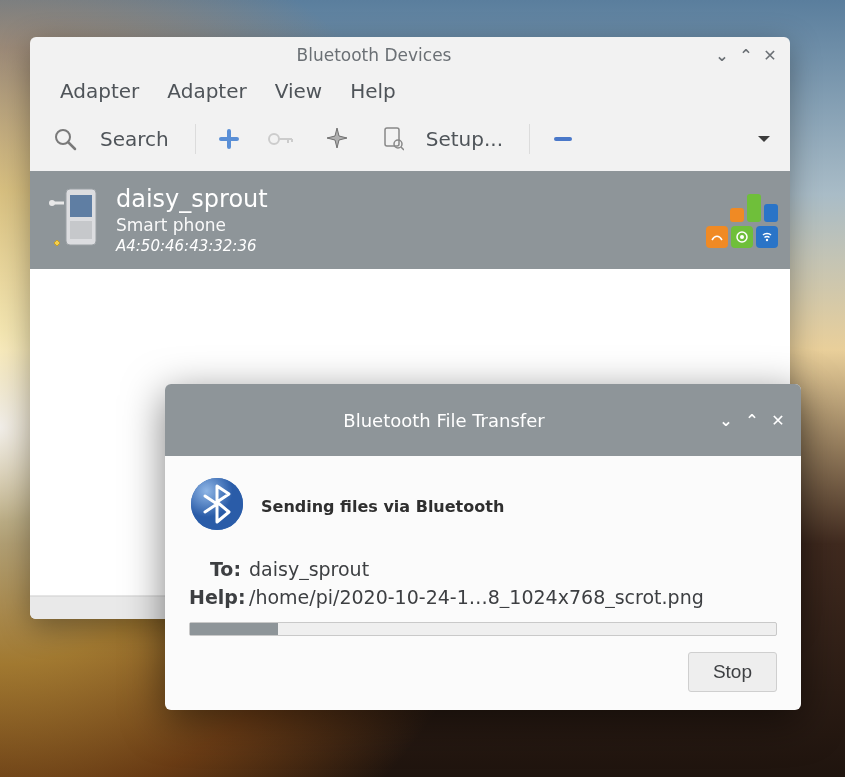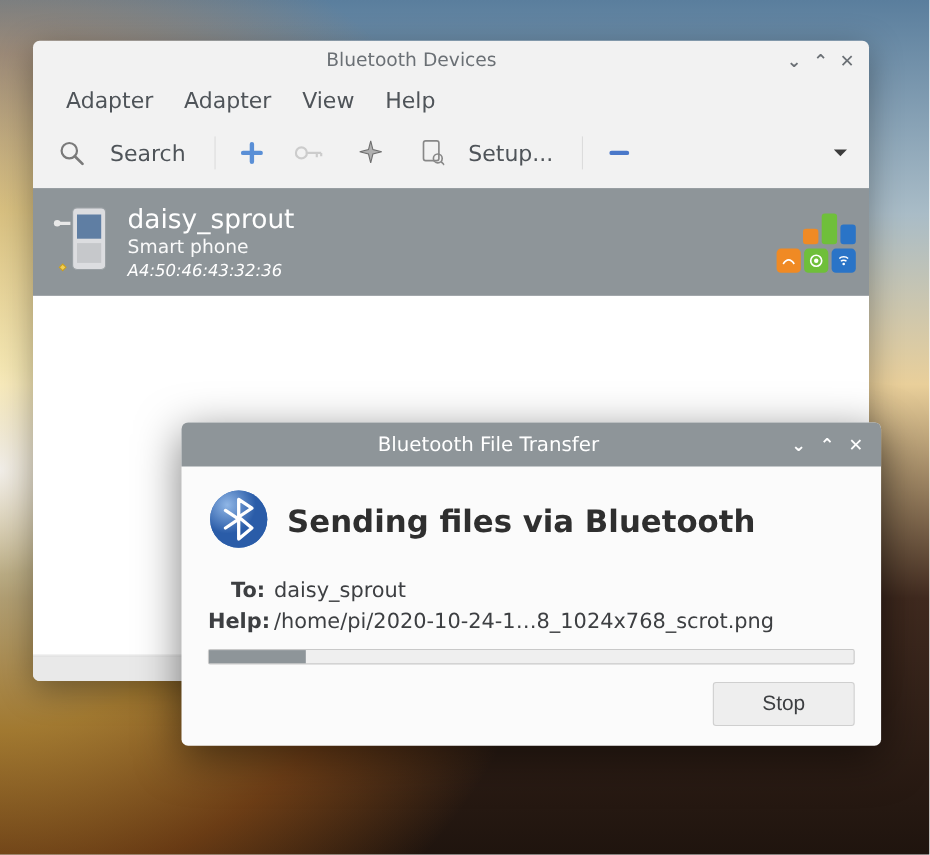--- a/index.html
+++ b/index.html
@@ -117,40 +117,40 @@
     width: 636px;
     background: #fbfbfb;
     border-radius: 6px;
     box-shadow: 0 10px 40px rgba(0,0,0,0.5);
     display:flex; flex-direction:column;
   }
   .dlg-titlebar {
     height: 40px;
     background: #8e9599;
     border-radius: 6px 6px 0 0;
-    display:flex; align-items:center; padding:0 10px;
+    display:flex; align-items:center; padding:16px 10px;
     color:#ffffff; font-size:18px;
   }
   .dlg-titlebar .title{ flex:1; text-align:center;}
   .dlg-titlebar .ctl { width:26px; text-align:center; cursor:pointer; font-size:16px; font-weight:bold;}
   .dlg-body { padding: 20px 24px 18px 24px;}
   .dlg-head { display:flex; align-items:center; gap:16px; margin-bottom:22px;}
-  .dlg-head .hdr { font-size:28px; font-weight:bold; color:#2f2f2f;}
+  .dlg-head .hdr { font-size:16px; font-weight:bold; color:#2f2f2f;}
   .dlg-row { display:flex; font-size:19px; color:#3d3f42; margin:6px 0;}
   .dlg-row .label{ font-weight:bold; width:52px; text-align:right; margin-right:8px;}
   .dlg-row .value{ flex:1; white-space:nowrap; overflow:hidden;}
   .progress {
     margin-top:14px; height:12px;
     border:1px solid #c9c9c9; background:#efefef; border-radius:2px;
     position:relative;
   }
   .progress .fill{ position:absolute; left:0; top:0; bottom:0; background:#8e9599;}
   .dlg-buttons { display:flex; justify-content:flex-end; margin-top:16px;}
   .dlg-buttons button{
-    font-size:19px; padding:8px 44px;
+    font-size:19px; padding:8px 24px;
     background:#eeeeee; border:1px solid #cfcfcf; border-radius:3px;
     color:#3d3f42; cursor:pointer;margin-left:20px;
   }
 </style>
 </head>
 <body>
 
 <div class="desktop">
 
   <div class="win-main">

